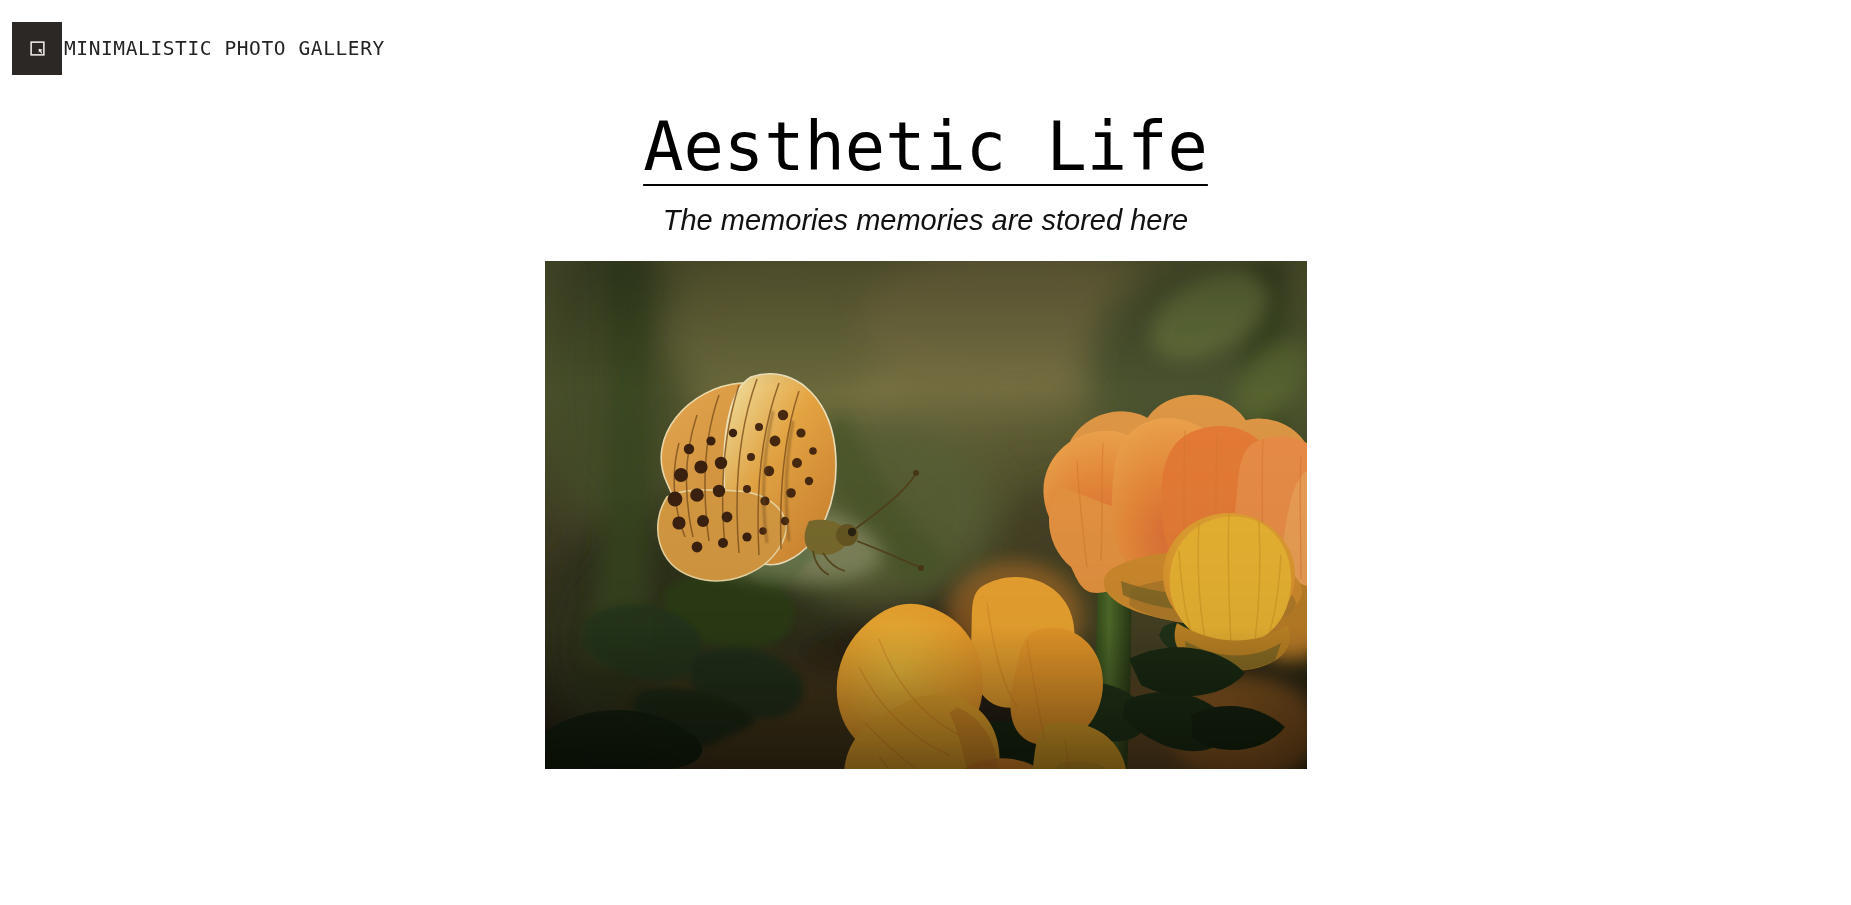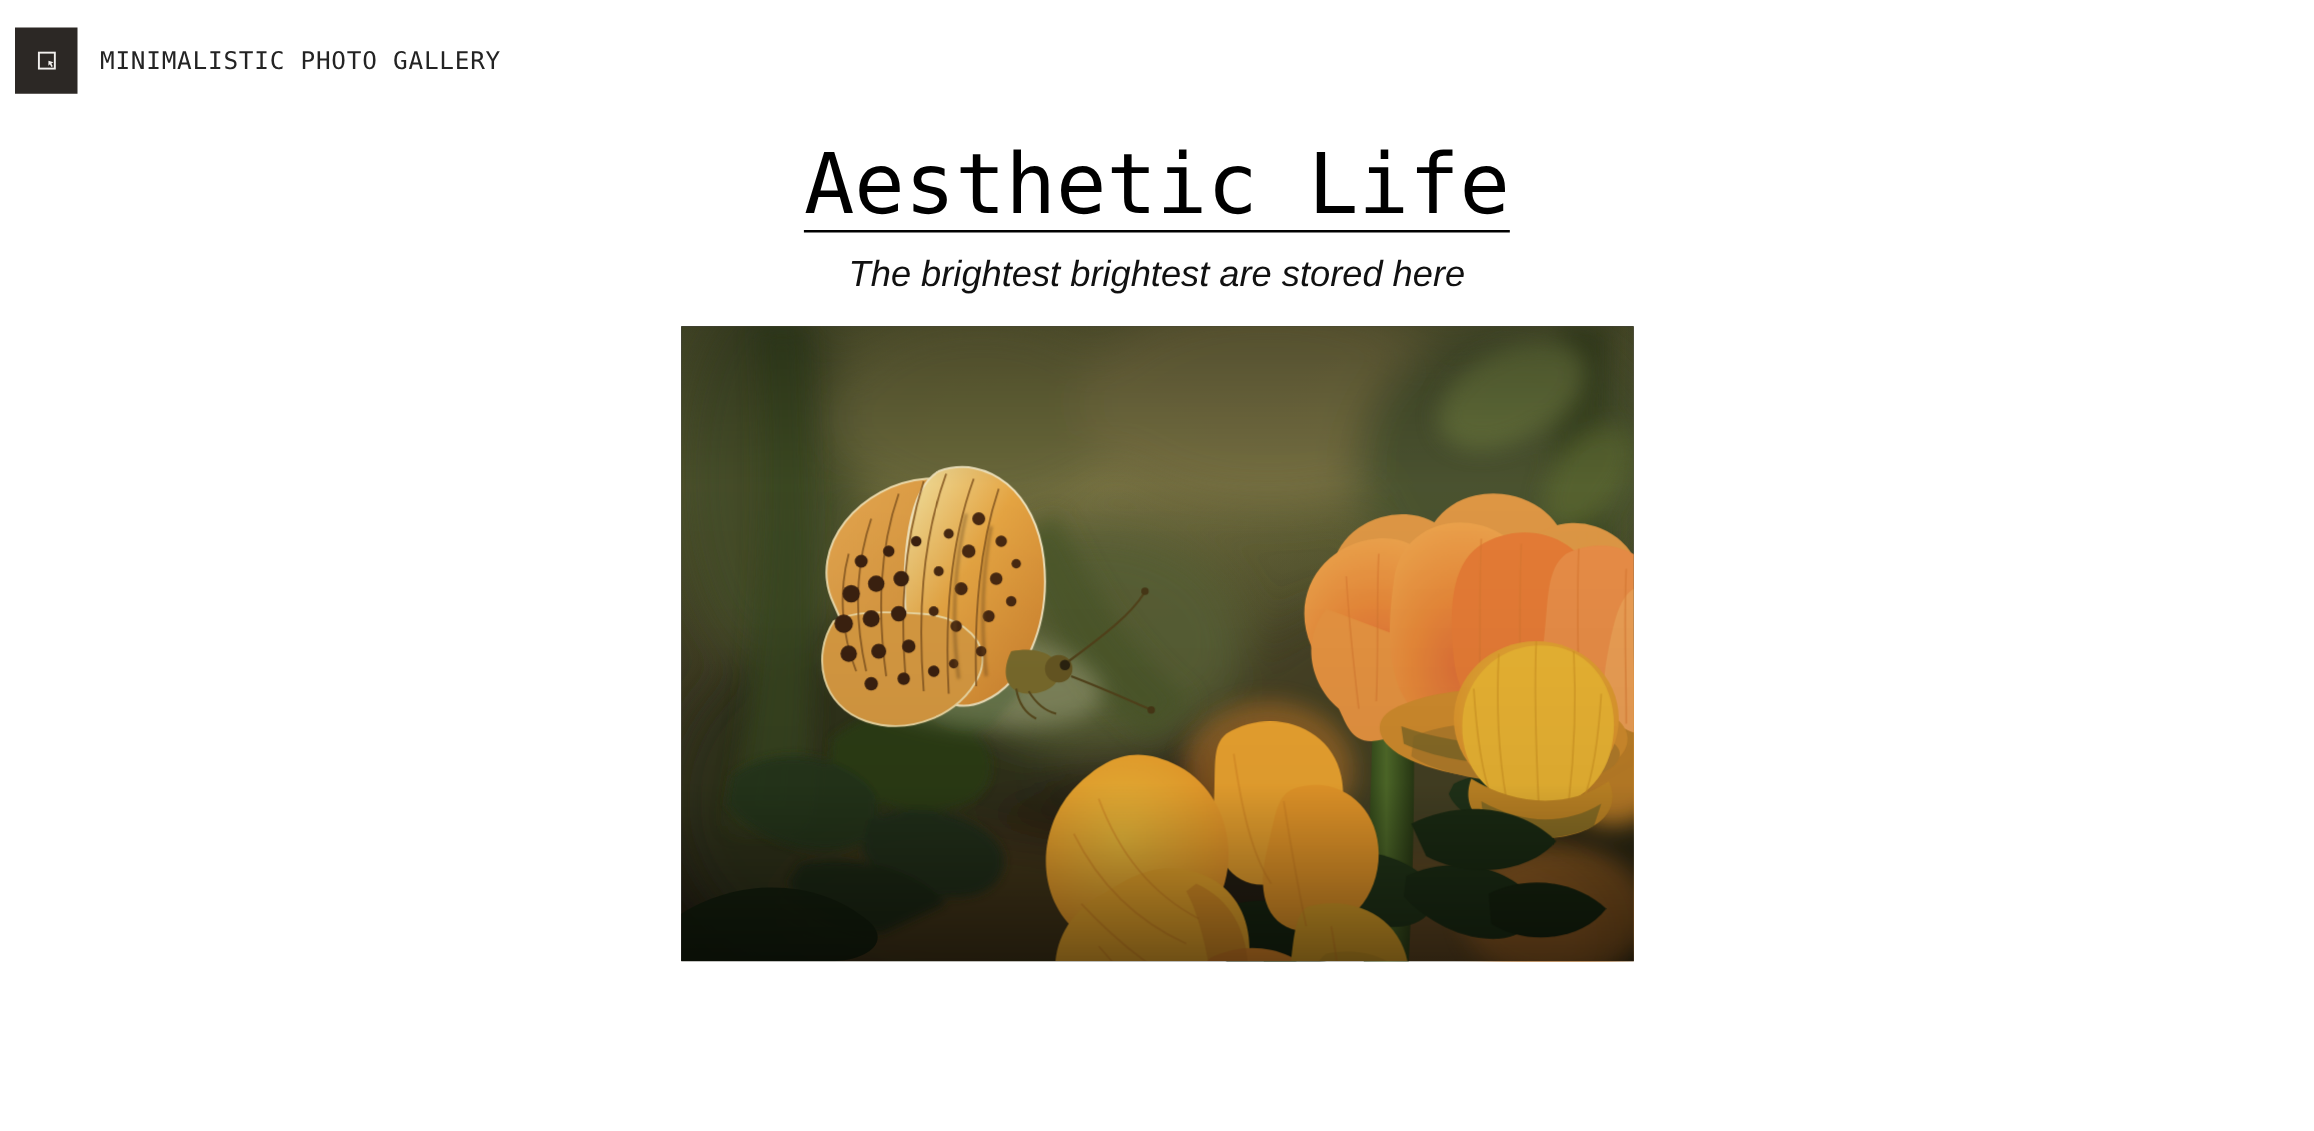--- a/index.html
+++ b/index.html
@@ -15,21 +15,20 @@
     position: relative;
   }
 
   
   .site-header {
     position: absolute;
     left: 0;
     top: 0;
     display: flex;
     align-items: center;
-    gap: 16px;
   }
   .logo-box {
     width: 50px;
     height: 53px;
     margin-left: 12px;
     margin-top: 22px;
     background: #2c2825;
     display: flex;
     align-items: center;
     justify-content: center;
@@ -115,21 +114,21 @@
       <path d="M11.5 10.2 L16.2 11.6 L14.2 12.6 L15.6 15.2 L14.2 15.9 L12.9 13.3 L11.4 14.8 Z" fill="#f2f0ee"></path>
     </svg>
   </div>
   <div class="site-title">MINIMALISTIC PHOTO GALLERY</div>
 </div>
 
 <div class="hero">
 
   <h1 class="hero-title">Aesthetic Life</h1>
 
-  <p class="hero-subtitle">The brightest brightest are stored here</p>
+  <p class="hero-subtitle">The memories memories are stored here</p>
 
   <div class="photo-frame">
     <svg class="photo-canvas" viewBox="0 0 762 508" preserveAspectRatio="none">
       <defs>
 
         <linearGradient id="bgV" x1="0" y1="0" x2="0" y2="1">
           <stop offset="0%" stop-color="#5d6338"></stop>
           <stop offset="35%" stop-color="#4a4e2c"></stop>
           <stop offset="68%" stop-color="#3b3422"></stop>
           <stop offset="100%" stop-color="#241d12"></stop>

